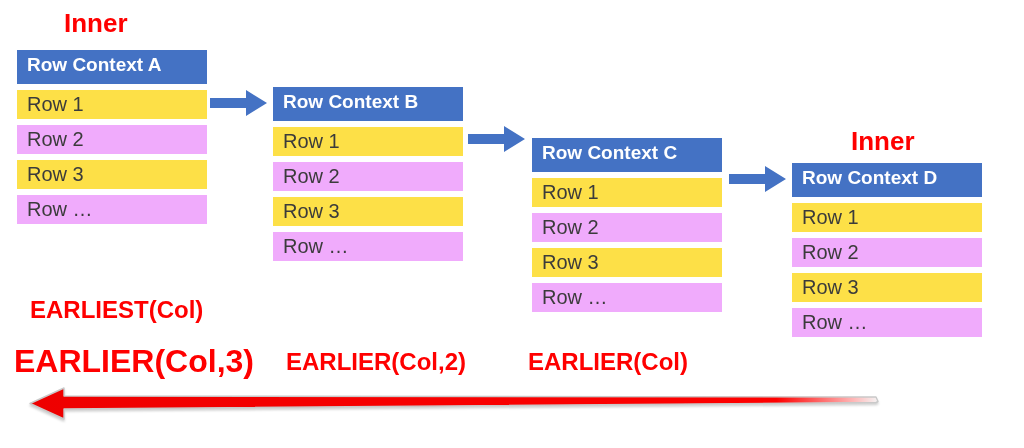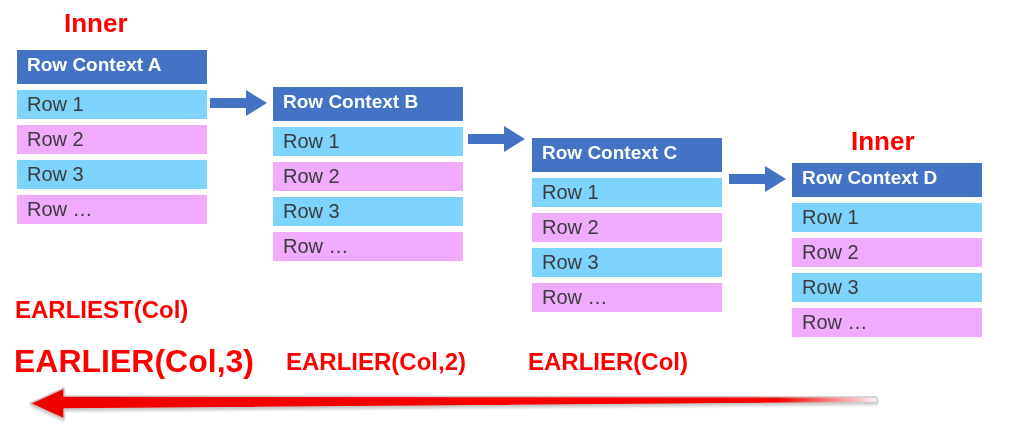--- a/index.html
+++ b/index.html
@@ -28,38 +28,38 @@
   .tbl .rw {
     height: 29px;
     margin-top: 6px;
     font-size: 20px;
     line-height: 29px;
     padding-left: 10px;
     box-sizing: border-box;
     color: #3b3b3b;
     white-space: nowrap;
   }
-  .rw.band-dark  { background: #7dd3fc; }
+  .rw.band-dark  { background: #fde047; }
   .rw.band-light { background: #f0abfc; }
 
   .t-a { left: 17px;  top: 50px;  }
   .t-b { left: 273px; top: 87px;  }
   .t-c { left: 532px; top: 138px; }
   .t-d { left: 792px; top: 163px; }
 
   
   .red-label {
     position: absolute;
     color: #FF0000;
     font-weight: bold;
     white-space: nowrap;
   }
   .lbl-outer { left: 64px;  top: 8px;   font-size: 26px; }
   .lbl-inner { left: 851px; top: 126px; font-size: 26px; }
-  .fn-earliest { left: 15px;  top: 296px; font-size: 24px; }
+  .fn-earliest { left: 30px;  top: 296px; font-size: 24px; }
   .fn-earlier3 { left: 14px;  top: 343px; font-size: 32px; }
   .fn-earlier2 { left: 262px; top: 348px; font-size: 24px; margin-left: 24px; }
   .fn-earlier  { left: 528px; top: 348px; font-size: 24px; }
 
   
   .flow { position: absolute; width: 58px; height: 28px; }
   .ar-ab { left: 210px; top: 89px;  }
   .ar-bc { left: 468px; top: 125px; }
   .ar-cd { left: 729px; top: 165px; }
 

